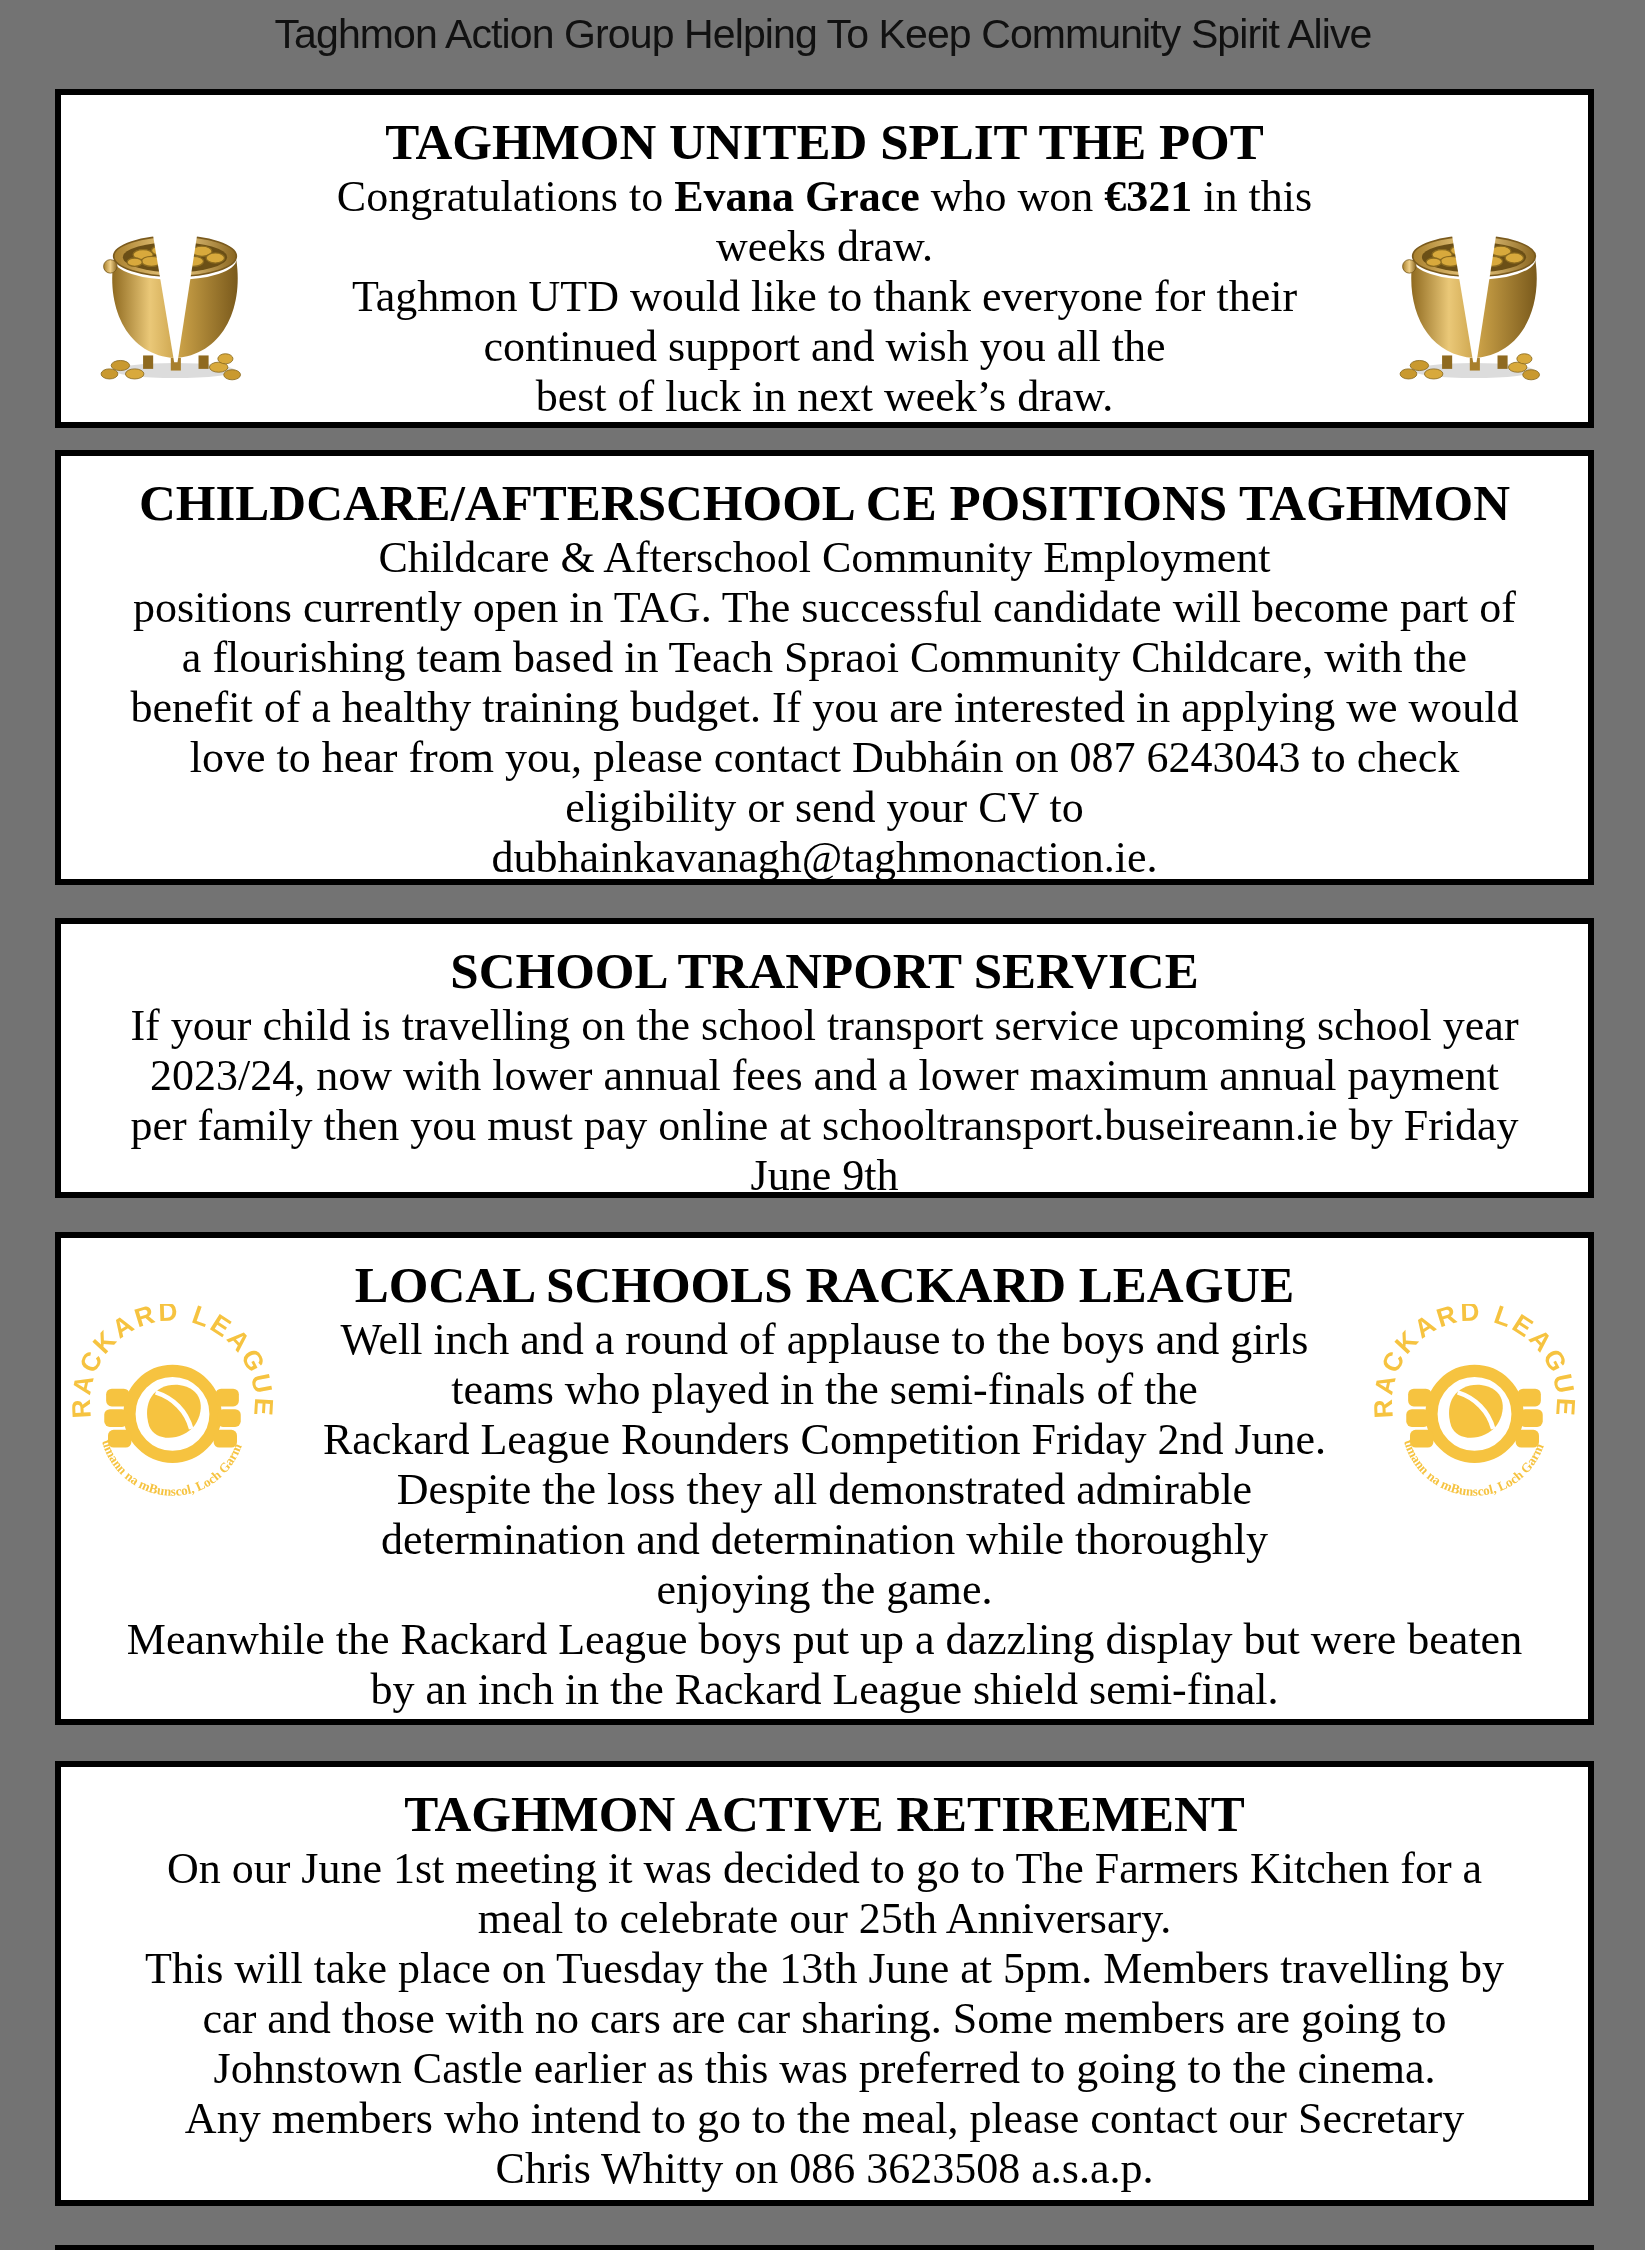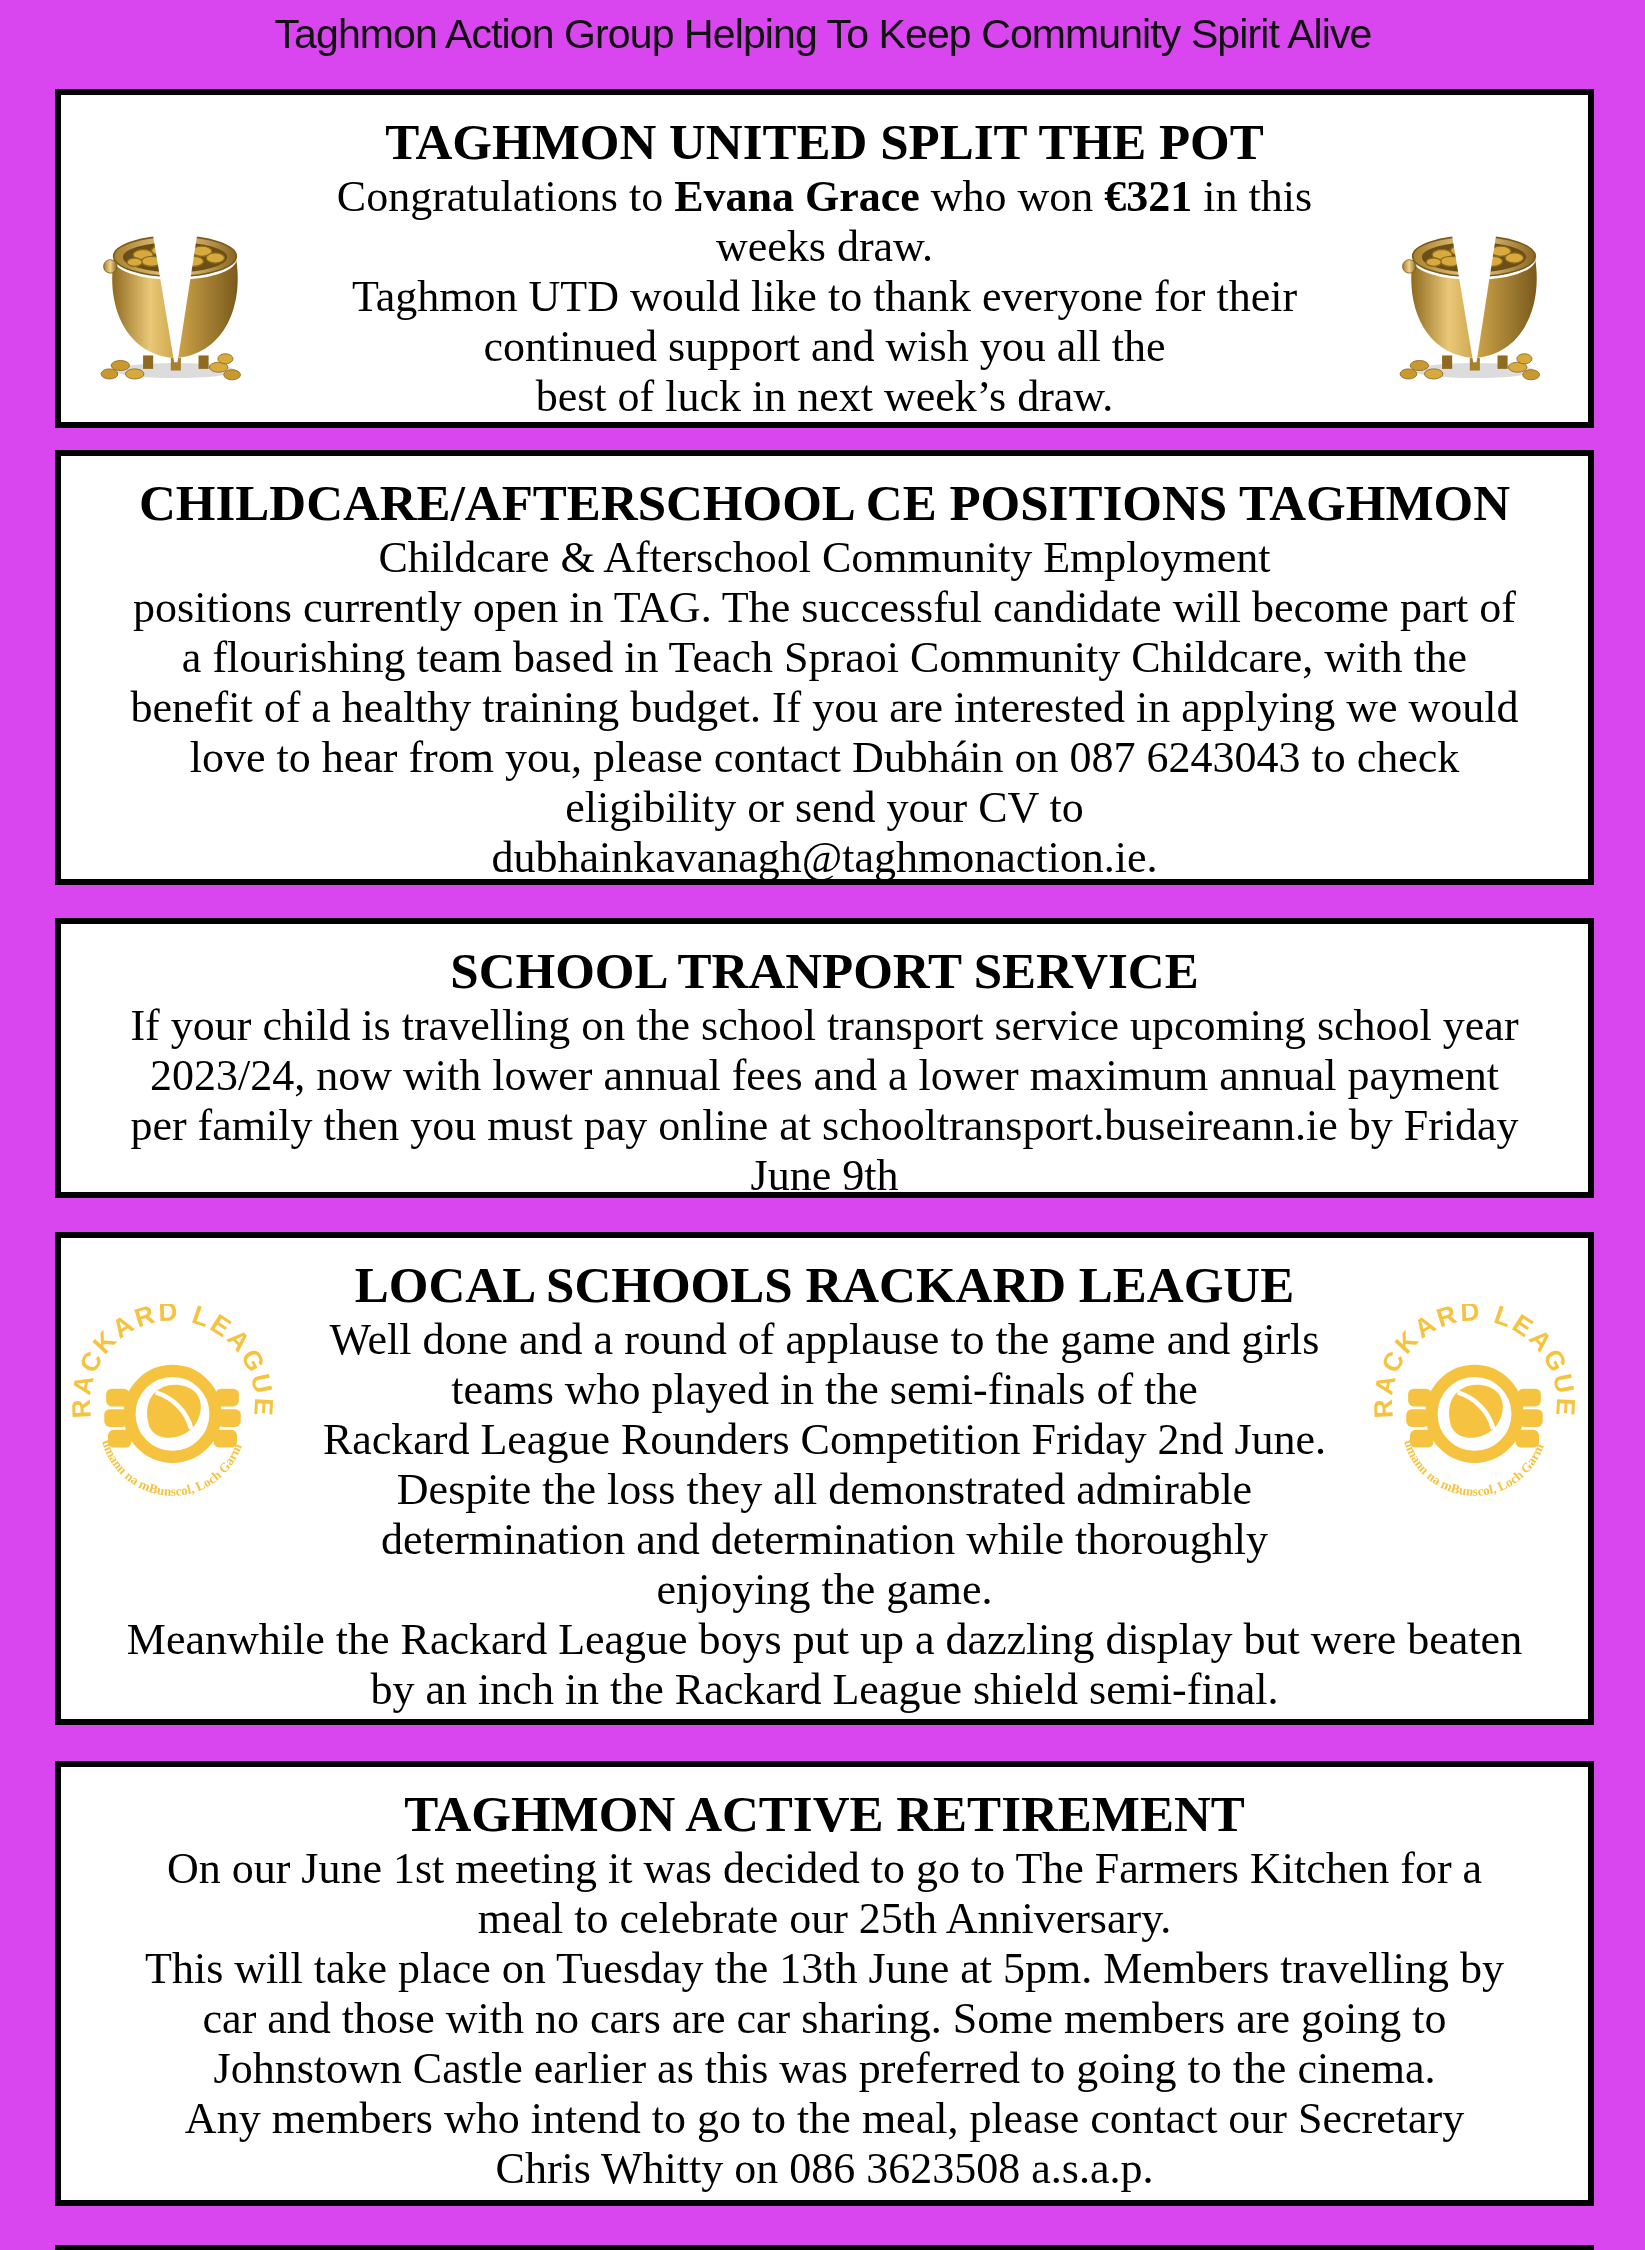--- a/index.html
+++ b/index.html
@@ -1,20 +1,20 @@
 <!DOCTYPE html>
 <html style="font-size:15px"><head>
 <meta charset="utf-8">
 <style>
   html,body{margin:0;padding:0;background:#fff;}
   .page{
     position:relative;
     width:1646px;
     height:2250px;
-    background:#d946ef;
+    background:#737373;
     overflow:hidden;
     font-family:"Liberation Serif","DejaVu Serif",serif;
     color:#000;
   }
   .masthead{
     position:absolute;
     top:11.3px; left:0; width:1646px;
     text-align:center;
     font-family:"Liberation Sans","DejaVu Sans",sans-serif;
     font-size:41px;
@@ -235,21 +235,21 @@
         <rect x="159" y="134" width="25" height="19" rx="6"></rect>
       </g>
       <path d="M 90,130 C 82,104 96,84 122,86 C 146,89 151,110 139,129 C 126,146 97,148 90,130 Z" fill="#F6C340"></path>
       <path d="M 97,94 C 116,100 130,114 135,133" stroke="#fff" stroke-width="5" fill="none"></path>
       <text font-family="Liberation Serif, serif" font-size="14" font-weight="bold" fill="#F6C340">
         <textPath href="#rkBot2" startOffset="50%" text-anchor="middle">Cumann na mBunscol, Loch Garman</textPath>
       </text>
     </svg>
 
     <div class="sec-title">LOCAL SCHOOLS RACKARD LEAGUE</div>
-    <div class="bline">Well done and a round of applause to the game and girls</div>
+    <div class="bline">Well inch and a round of applause to the boys and girls</div>
     <div class="bline">teams who played in the semi-finals of the</div>
     <div class="bline">Rackard League Rounders Competition Friday 2nd June.</div>
     <div class="bline">Despite the loss they all demonstrated admirable</div>
     <div class="bline">determination and determination while thoroughly</div>
     <div class="bline">enjoying the game.</div>
     <div class="bline">Meanwhile the Rackard League boys put up a dazzling display but were beaten</div>
     <div class="bline">by an inch in the Rackard League shield semi-final.</div>
   </div>
 
   <div class="box box5">

